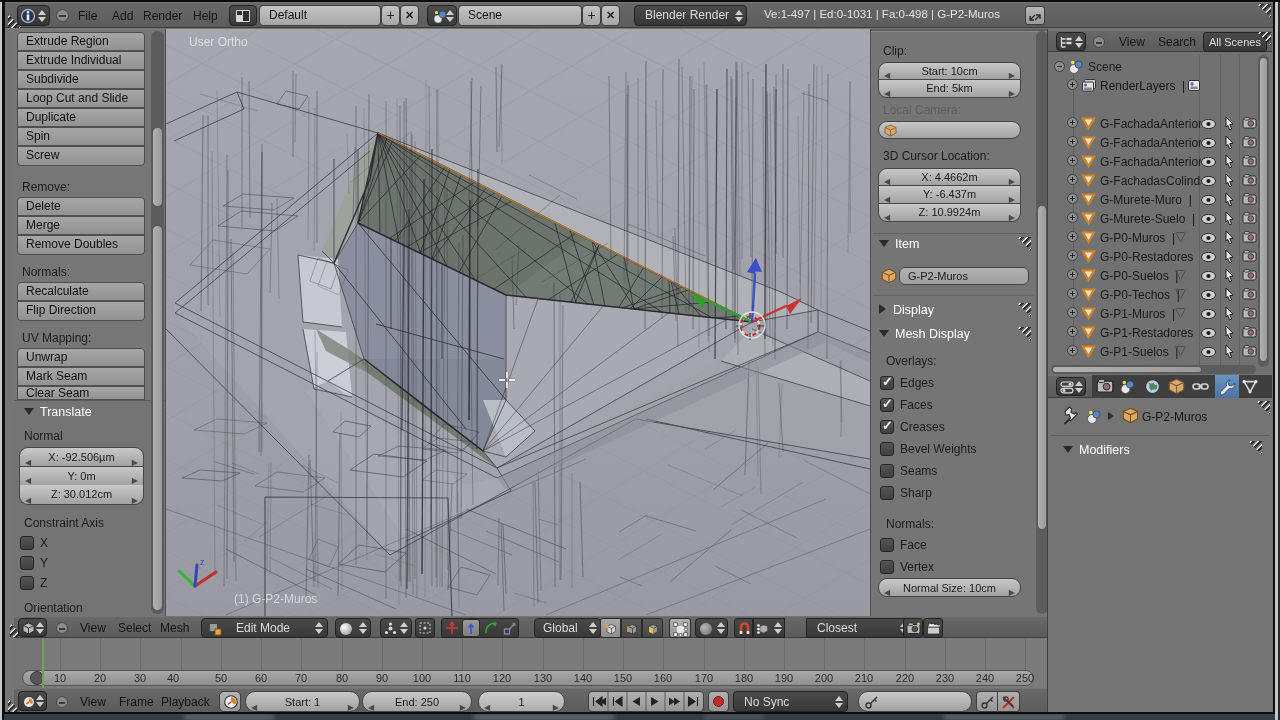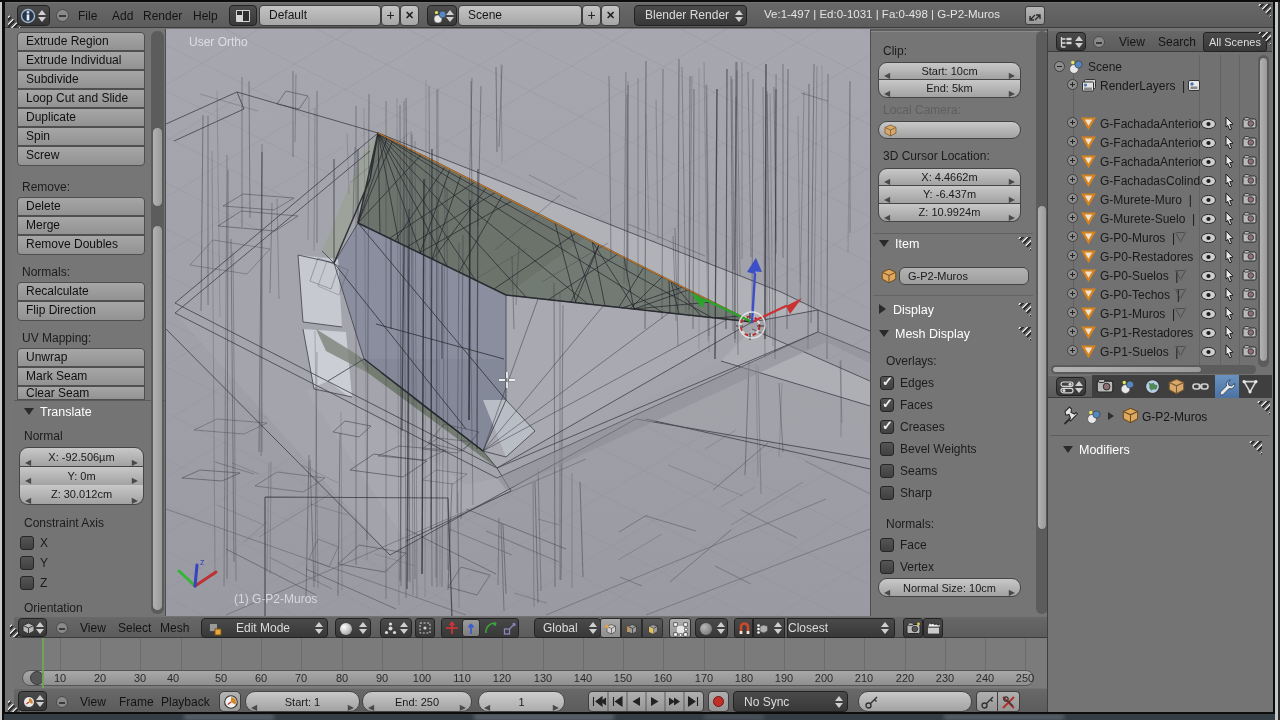--- a/index.html
+++ b/index.html
@@ -562,21 +562,21 @@
     </div>
     <div class="abs ddark" style="left:739px;top:1px;width:32px;height:20px;border-radius:0;">
       <svg class="abs" style="left:2px;top:3px;" width="14" height="14" viewBox="0 0 14 14">
           <path d="M4 4.5 L7.5 3 L11.5 4.2 L11.5 8.8 L8 11 L4 9.5 Z" fill="#b0b0b0" stroke="#555" stroke-width=".7"></path>
           <circle cx="2.5" cy="3.5" r="1.3" fill="#fff"></circle>
           <circle cx="2.5" cy="7" r="1.3" fill="#fff"></circle>
           <circle cx="2.5" cy="10.5" r="1.3" fill="#fff"></circle>
         </svg>
       <div class="updown" style="right:2px;"></div>
     </div>
-    <div class="abs ddark" style="left:773px;top:1px;width:108px;height:20px;line-height:19px;padding-left:0;font-size:12px;border-radius:0 3px 3px 0;">Closest<div class="updown" style="right:5px;"></div></div>
+    <div class="abs ddark" style="left:792px;top:1px;width:108px;height:20px;line-height:19px;padding-left:10px;font-size:12px;border-radius:0 3px 3px 0;">Closest<div class="updown" style="right:5px;"></div></div>
     <div class="abs" style="left:889px;top:1px;width:20px;height:20px;background:linear-gradient(#4a4a4a,#373737);border:1px solid #232323;border-radius:3px;">
       <svg class="abs" style="left:2px;top:3px;" width="15" height="13" viewBox="0 0 15 12">
           <rect x="1" y="2" width="13" height="9" rx="1.5" fill="#b9b9b9" stroke="#2a2a2a" stroke-width="1"></rect>
           <circle cx="8.8" cy="6.5" r="2.8" fill="#555" stroke="#2a2a2a" stroke-width=".8"></circle>
           <rect x="2.2" y="0.5" width="5" height="2.6" rx="1" fill="#b9b9b9" stroke="#2a2a2a" stroke-width=".8"></rect>
           <circle cx="12.5" cy="1.5" r="1.4" fill="#e8d44c"></circle>
         </svg>
     </div>
     <div class="abs" style="left:909px;top:1px;width:20px;height:20px;background:linear-gradient(#4a4a4a,#373737);border:1px solid #232323;border-radius:3px;">
       <svg class="abs" style="left:2px;top:2px;" width="15" height="15" viewBox="0 0 15 15">

